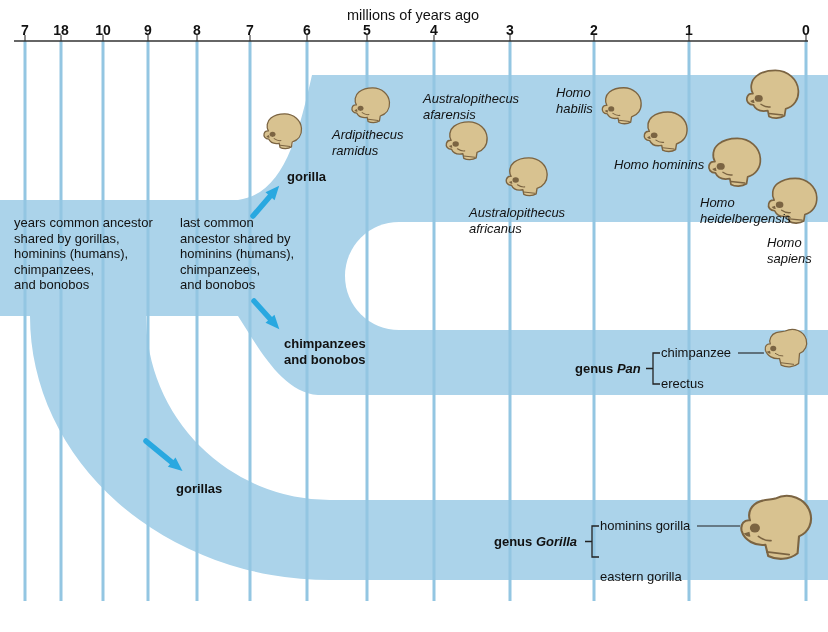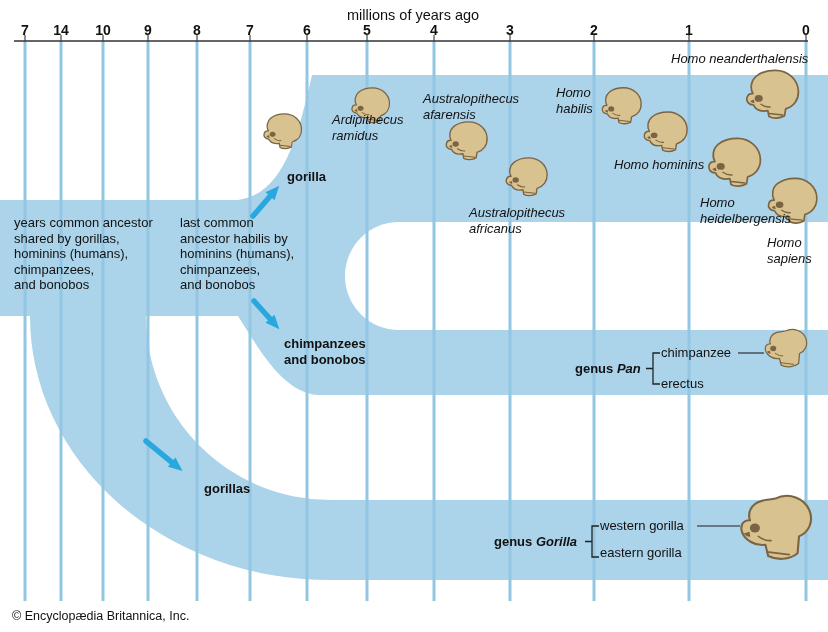--- a/index.html
+++ b/index.html
@@ -118,67 +118,65 @@
       <use href="#skull" x="744" y="68" width="58" height="53"></use>
       <use href="#skull" x="706" y="136" width="58" height="53"></use>
       <use href="#skull" x="766" y="176" width="54" height="50"></use>
       <use href="#ape-skull" x="762" y="326" width="50" height="45"></use>
       <use href="#ape-skull" x="736" y="490" width="84" height="76"></use>
     </g>
   </svg>
 
   <div class="title" style="left:347px;top:7px">millions of years ago</div>
   <span class="tick" style="left:25px">7</span>
-  <span class="tick" style="left:61px">14</span>
+  <span class="tick" style="left:61px">18</span>
   <span class="tick" style="left:103px">10</span>
   <span class="tick" style="left:148px">9</span>
   <span class="tick" style="left:197px">8</span>
   <span class="tick" style="left:250px">7</span>
   <span class="tick" style="left:307px">6</span>
   <span class="tick" style="left:367px">5</span>
   <span class="tick" style="left:434px">4</span>
   <span class="tick" style="left:510px">3</span>
   <span class="tick" style="left:594px">2</span>
   <span class="tick" style="left:689px">1</span>
   <span class="tick" style="left:806px">0</span>
 
   <div class="lbl" style="left:14px;top:215px;width:160px">years common ancestor
 shared by gorillas,
 hominins (humans),
 chimpanzees,
 and bonobos</div>
   <div class="lbl" style="left:180px;top:215px;width:140px">last common
-ancestor habilis by
+ancestor shared by
 hominins (humans),
 chimpanzees,
 and bonobos</div>
 
   <div class="lbl b" style="left:287px;top:169px">gorilla</div>
   <div class="lbl b" style="left:284px;top:336px">chimpanzees
 and bonobos</div>
-  <div class="lbl b" style="left:204px;top:481px">gorillas</div>
+  <div class="lbl b" style="left:176px;top:481px">gorillas</div>
 
-  <div class="lbl it" style="left:332px;top:112px">Ardipithecus
+  <div class="lbl it" style="left:332px;top:127px">Ardipithecus
 ramidus</div>
   <div class="lbl it" style="left:423px;top:91px">Australopithecus
 afarensis</div>
   <div class="lbl it" style="left:469px;top:205px">Australopithecus
 africanus</div>
   <div class="lbl it" style="left:556px;top:85px">Homo
 habilis</div>
   <div class="lbl it" style="left:614px;top:157px">Homo hominins</div>
-  <div class="lbl it" style="left:671px;top:51px">Homo neanderthalensis</div>
   <div class="lbl it" style="left:700px;top:195px">Homo
 heidelbergensis</div>
   <div class="lbl it" style="left:767px;top:235px">Homo
 sapiens</div>
 
   <div class="lbl b" style="left:575px;top:361px"><span>genus </span><span class="it">Pan</span></div>
   <div class="lbl" style="left:661px;top:345px">chimpanzee</div>
   <div class="lbl" style="left:661px;top:376px">erectus</div>
 
   <div class="lbl b" style="left:494px;top:534px"><span>genus </span><span class="it">Gorilla</span></div>
-  <div class="lbl" style="left:600px;top:518px">western gorilla</div>
-  <div class="lbl" style="left:600px;top:545px">eastern gorilla</div>
+  <div class="lbl" style="left:600px;top:518px">hominins gorilla</div>
+  <div class="lbl" style="left:600px;top:569px">eastern gorilla</div>
 
-  <div class="credit" style="left:12px;top:609px">© Encyclopædia Britannica, Inc.</div>
 
 </div>
 
 </body></html>

